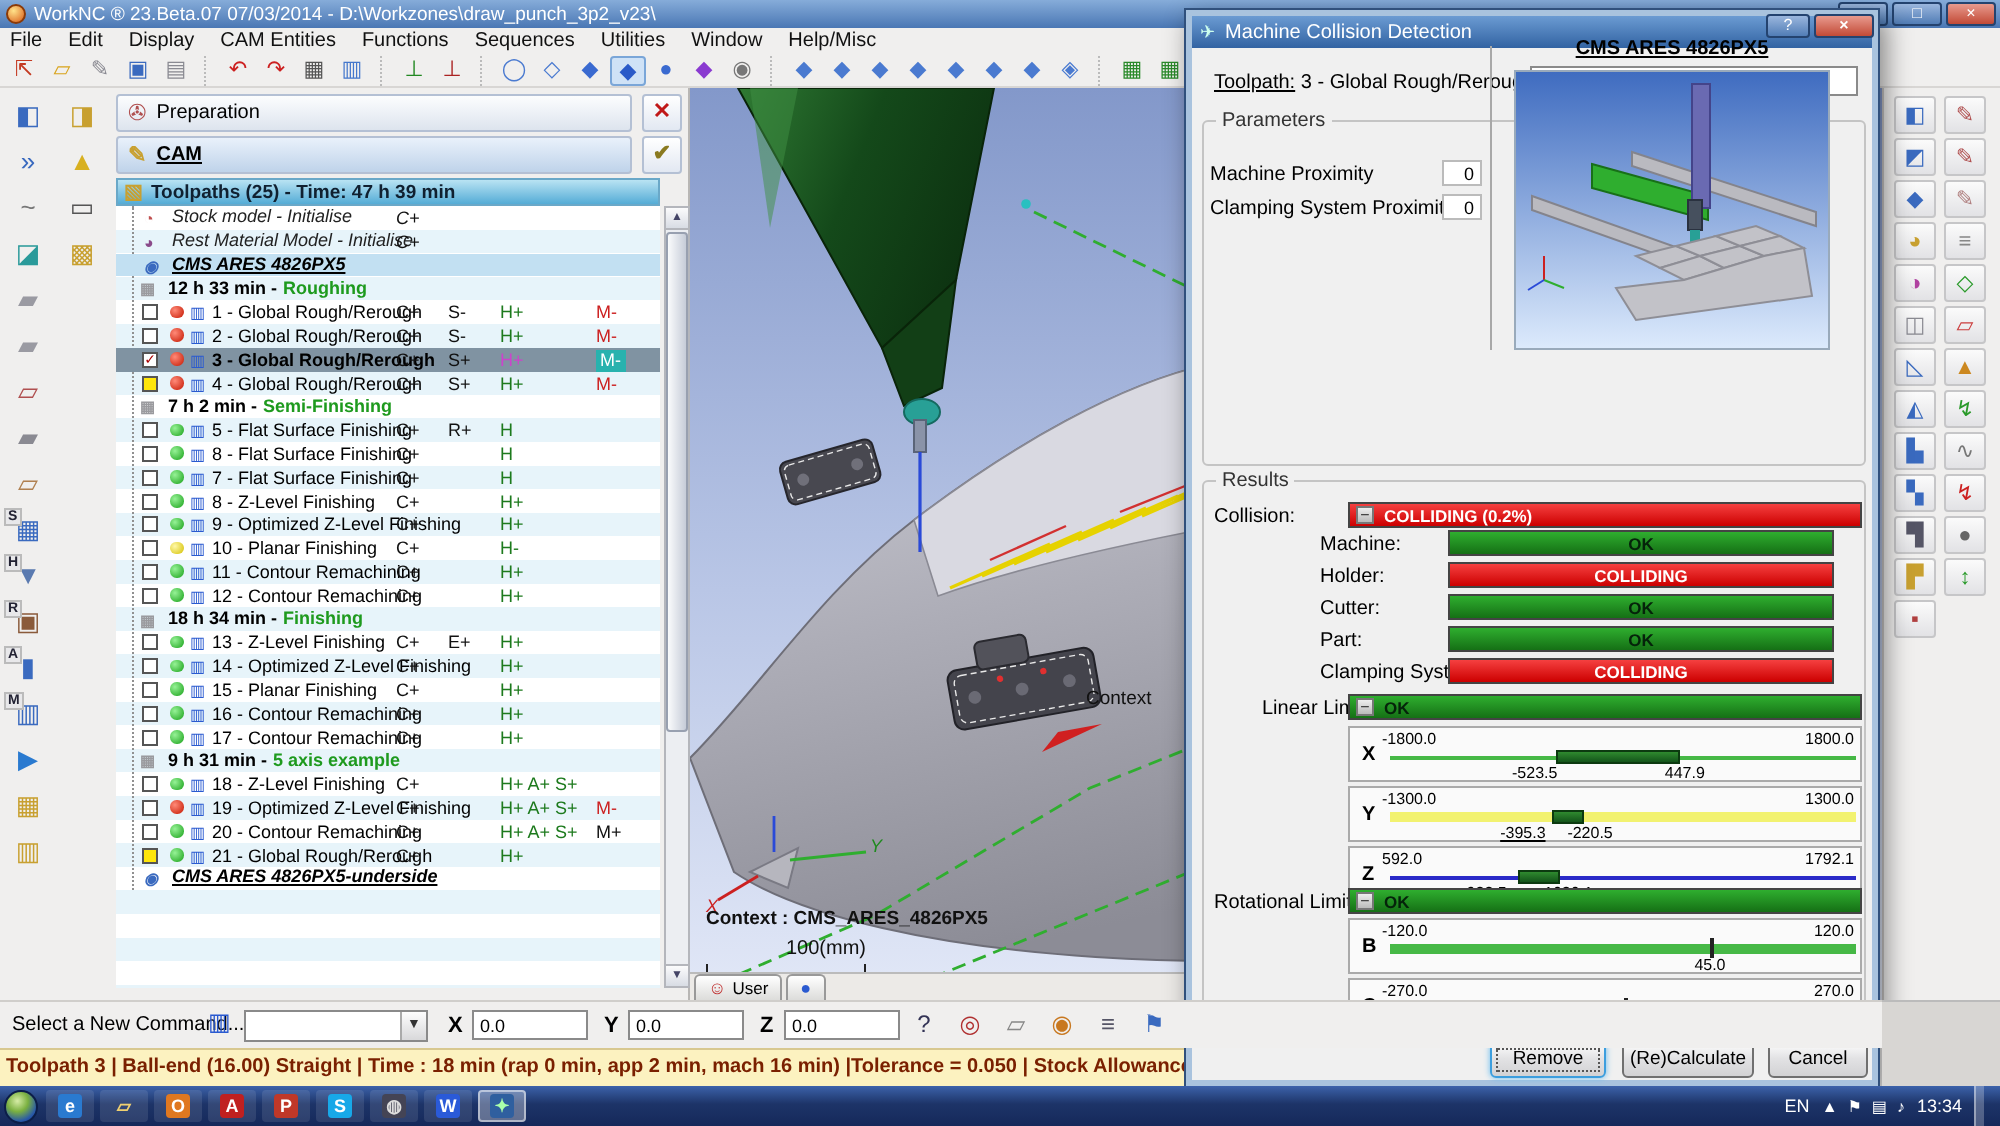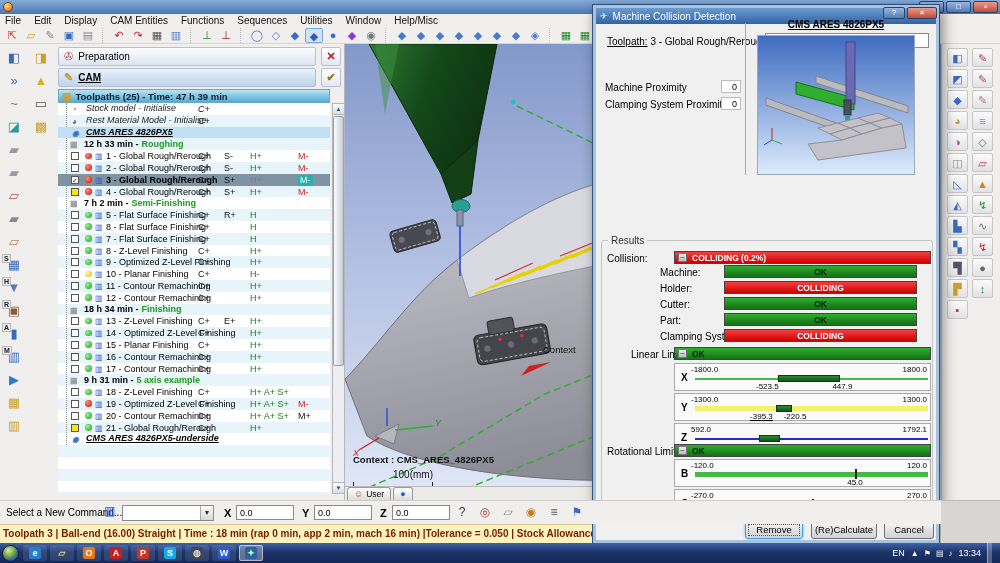--- a/index.html
+++ b/index.html
@@ -162,20 +162,21 @@
   .task-ic.active{background:rgba(255,255,255,.32);border:1px solid rgba(255,255,255,.5);}
   .task-glyph{width:12px;height:12px;border-radius:2px;font-size:9px;font-weight:bold;line-height:12px;text-align:center;color:#fff;}
   #tray{margin-left:auto;display:flex;align-items:center;gap:6px;color:#fff;font-size:9px;padding-right:8px;}
   #show-desktop{width:5px;height:20px;background:rgba(255,255,255,.25);border-left:1px solid rgba(255,255,255,.4);}
 </style>
 </head>
 <body>
 
 <div id="titlebar">
   <span id="app-icon"></span>
+  <span>WorkNC ® 23.Beta.07   07/03/2014 - D:\Workzones\draw_punch_3p2_v23\</span>
 </div>
 <div id="win-btns">
     <div class="win-btn">─</div>
     <div class="win-btn">□</div>
     <div class="win-btn close">×</div>
   </div>
 
 <div id="menubar">
     <span>File</span>
     <span>Edit</span>
@@ -643,20 +644,23 @@
       <div class="dlg-tbtn">?</div>
       <div class="dlg-tbtn close">×</div>
     </div>
 
   <div id="dlg-toolpath-label">
     <u>Toolpath:</u>
     <span>3 - Global Rough/Rerough</span>
   </div>
   <div id="dlg-mode-field">3-axis</div>
 
+  <fieldset id="fs-params">
+    <legend>Parameters</legend>
+  </fieldset>
   <span id="lbl-mach-prox">Machine Proximity</span>
   <span class="prox-val" id="val-mach-prox">0</span>
   <span id="lbl-clamp-prox">Clamping System Proximity</span>
   <span class="prox-val" id="val-clamp-prox">0</span>
   <div id="param-divider"></div>
   <div id="machine-name">CMS ARES 4826PX5</div>
   <div id="machine-img">
     <svg width="156" height="138" viewBox="0 0 156 138">
       <defs>
           <linearGradient id="skyg" x1="0" y1="0" x2="0" y2="1">

